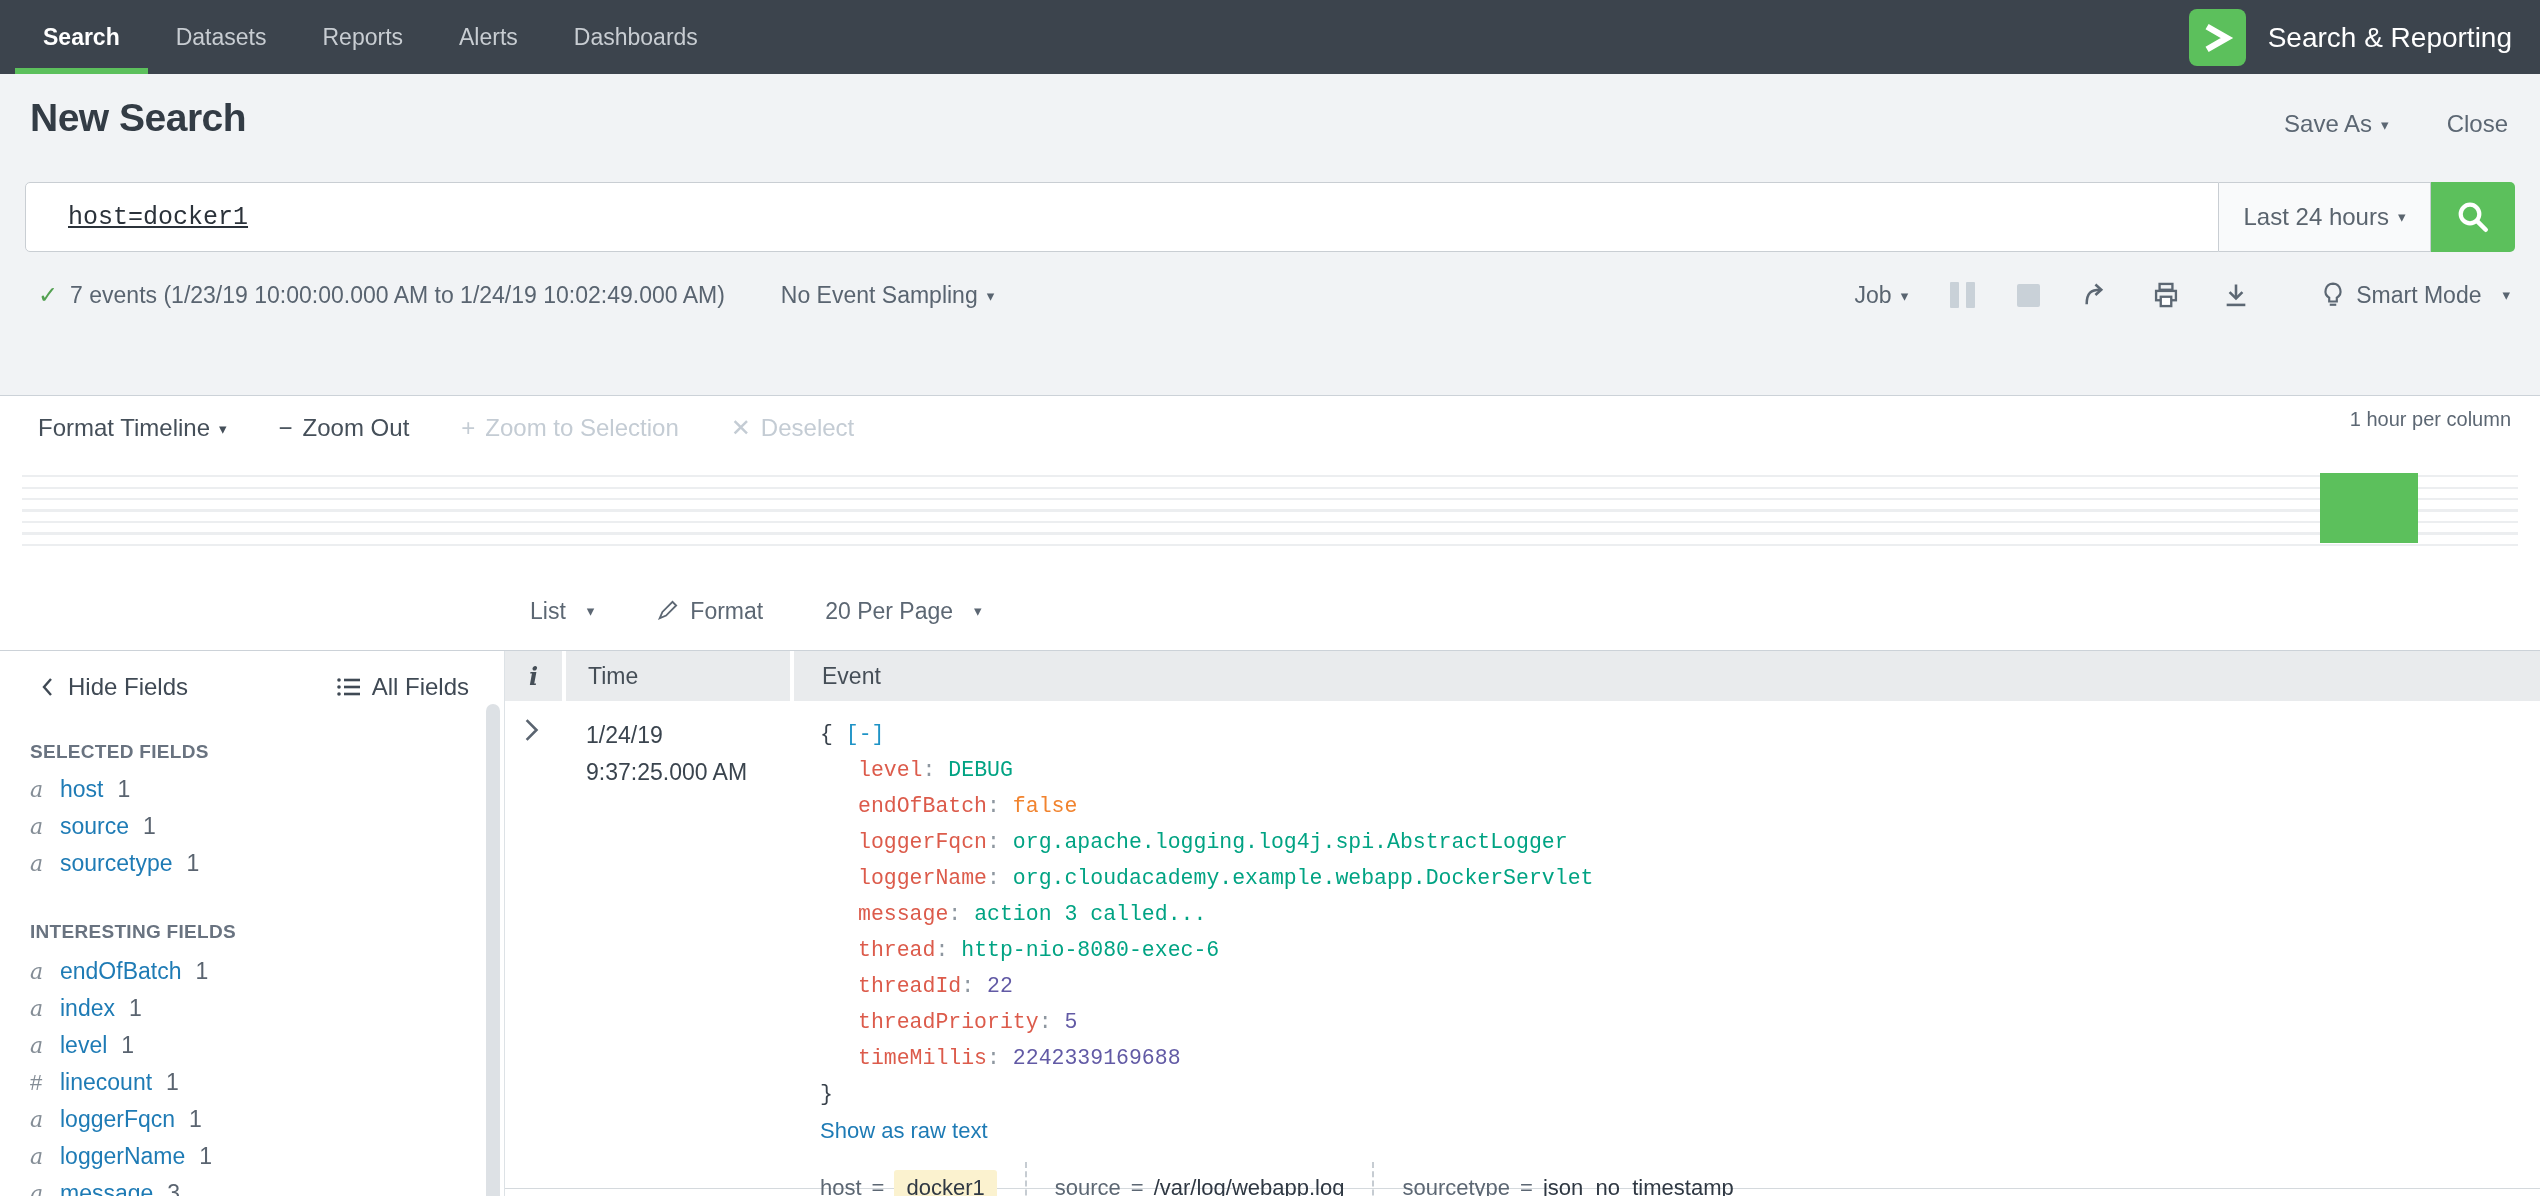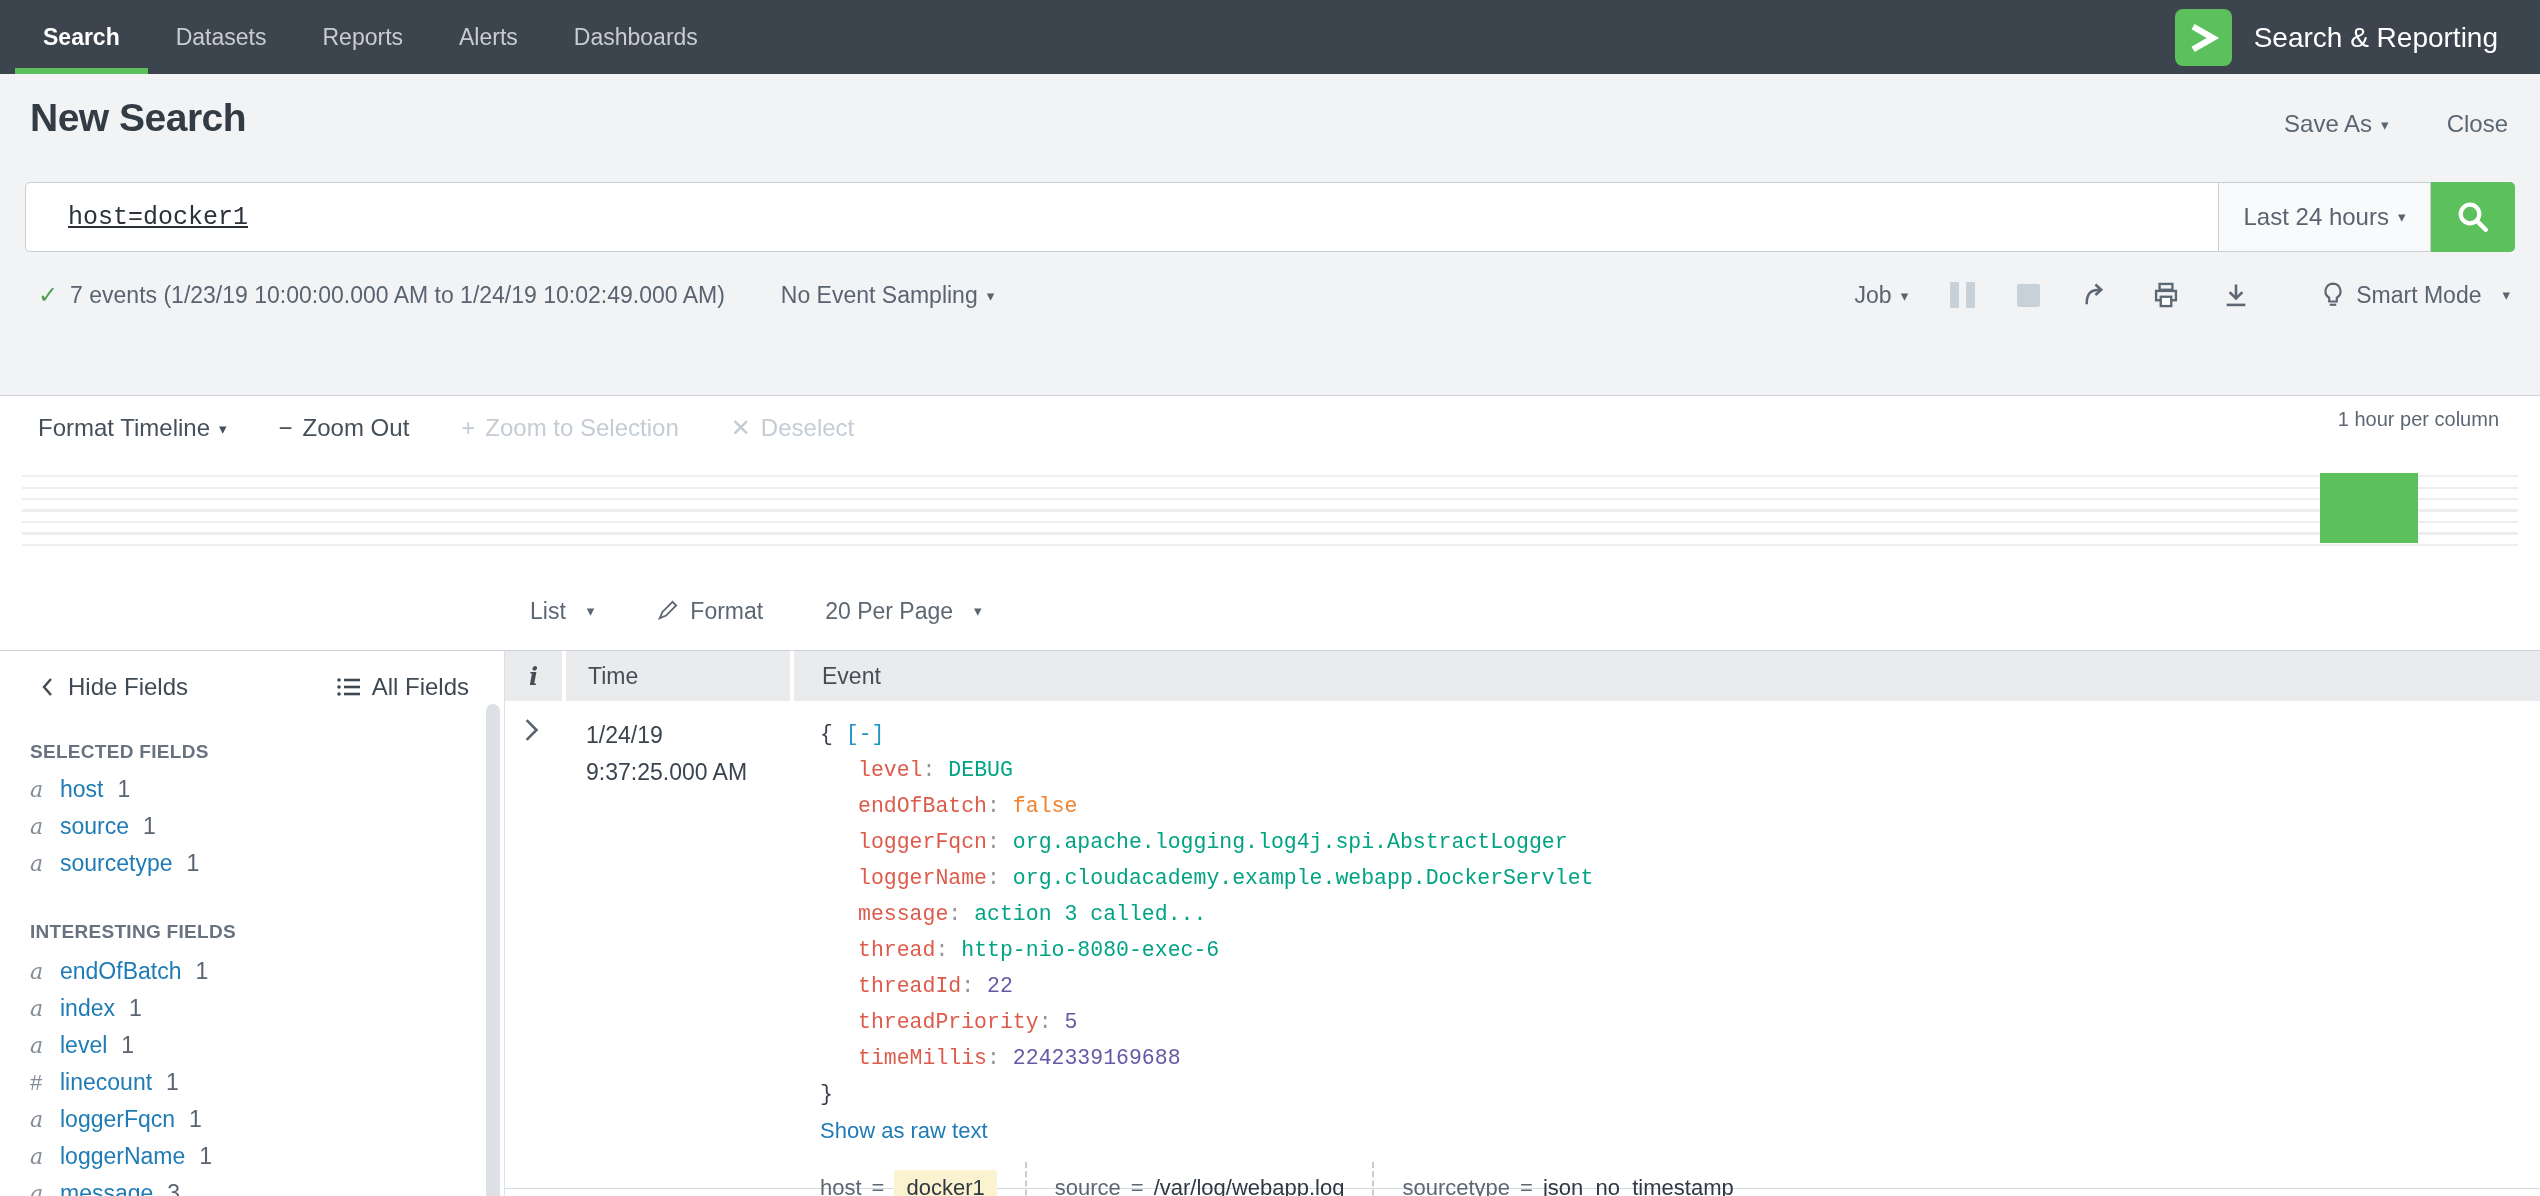--- a/index.html
+++ b/index.html
@@ -16,21 +16,21 @@
   
   .topnav {
     position:absolute; top:0; left:0; right:0; height:75px;
     background:#3c444d; display:flex; align-items:stretch; padding-left:15px;
   }
   .nav-item {
     color:#c8cdd2; font-size:23px; padding:0 28px; display:flex; align-items:center;
     cursor:pointer;
   }
   .nav-item.active { color:#fff; font-weight:bold; box-shadow: inset 0 -7px 0 #5cc05c; }
-  .brand { margin-left:auto; display:flex; align-items:center; gap:22px; padding-right:42px; }
+  .brand { margin-left:auto; display:flex; align-items:center; gap:22px; padding-right:28px; }
   .brand-icon {
     width:57px; height:57px; background:#5cc05c; border-radius:8px;
     display:flex; align-items:center; justify-content:center;
   }
   .brand-name { color:#fff; font-size:28px; }
 
   
   .page-header {
     position:absolute; top:74px; left:0; right:0; height:322px;
     background:#f1f3f5; border-bottom:1px solid #ccd2d8;
@@ -65,21 +65,21 @@
   .pause-icon div { width:9px; height:26px; background:#c9d1d8; border-radius:1px; }
   .stop-icon { width:23px; height:23px; background:#c9d1d8; border-radius:2px; }
   .smart-mode { display:flex; align-items:center; gap:12px; margin-left:30px; cursor:pointer; }
 
   .tabs { position:absolute; left:31px; bottom:0; display:flex; gap:56px; }
   .tab { font-size:24px; color:#5c6773; padding-bottom:13px; border-bottom:7px solid transparent; cursor:pointer; }
   .tab.active { color:#2f3843; border-bottom-color:#1e93c6; }
   .tab.hovered { border-bottom-color:#d9dee2; }
 
   
-  .controls-row { position:absolute; top:400px; left:0; right:16px; height:64px; }
+  .controls-row { position:absolute; top:400px; left:0; right:4px; height:64px; }
   .controls-left { position:absolute; left:38px; top:14px; display:flex; gap:52px; font-size:24px; color:#454f59; align-items:center; }
   .ctl { cursor:pointer; }
   .ctl.disabled { color:#c4ccd4; cursor:default; }
   .ctl .sym { margin-right:10px; }
   .scale-label { position:absolute; right:25px; top:8px; font-size:20px; color:#5c6773; }
 
   .timeline-chart { position:absolute; top:470px; left:22px; right:22px; height:85px; }
   .gridlines {
     position:absolute; top:5px; left:0; right:0; height:71px;
     background-image: repeating-linear-gradient(to bottom, #eceef0 0px, #eceef0 2px, transparent 2px, transparent 11.5px);

